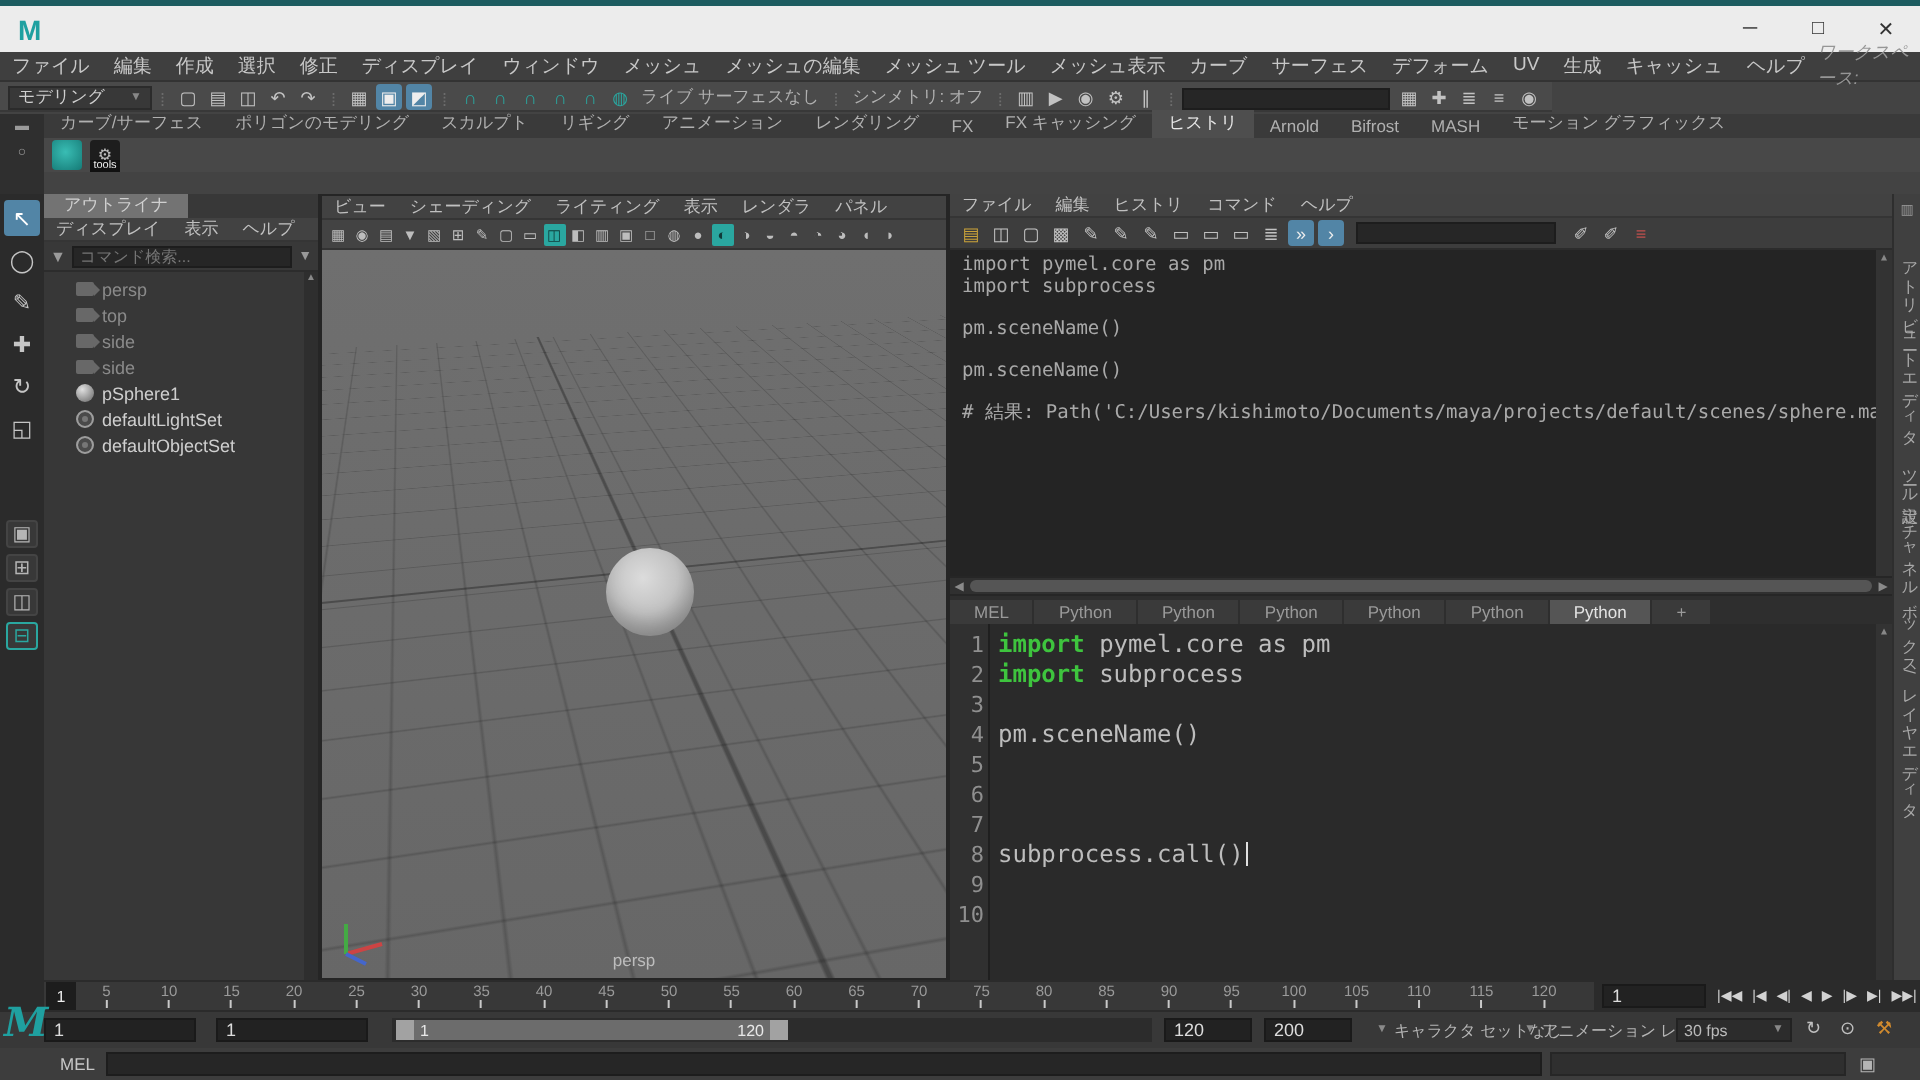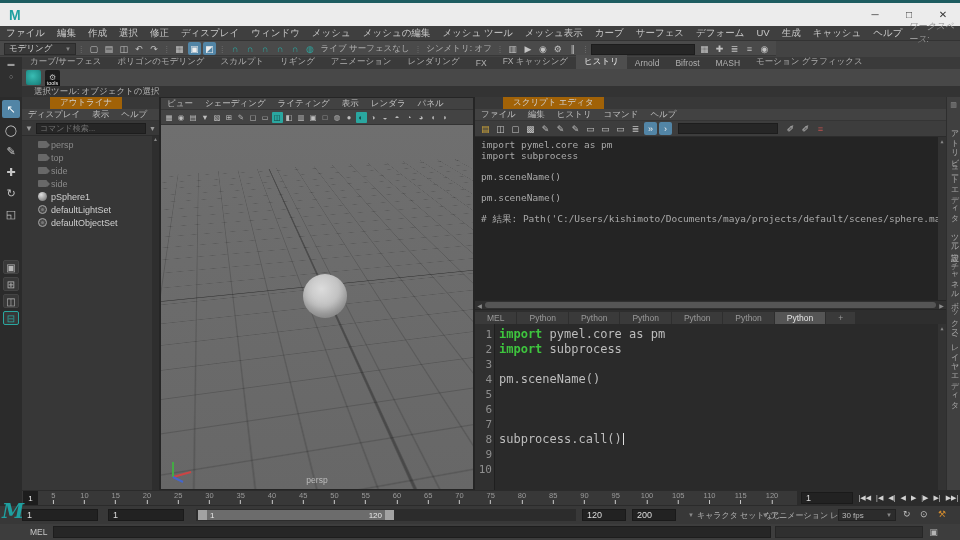--- a/index.html
+++ b/index.html
@@ -64,21 +64,21 @@
   .tool{width:18px;height:18px;margin:3px auto 2px;display:flex;align-items:center;justify-content:center;
         font-size:11px;color:#c5c5c5;border-radius:2px;}
   .tool.active{background:var(--selection-blue);color:#fff;}
   .layouts{position:absolute;left:0;top:160px;width:22px;}
   .layout-btn{width:16px;height:14px;margin:3px auto;display:flex;align-items:center;justify-content:center;
               font-size:10px;color:#b5b5b5;border:1px solid #444;background:#383838;border-radius:2px;}
   .layout-btn.active{border-color:var(--accent-teal);color:var(--accent-teal);}
 
   
   .panel-tabrow{height:12px;background:#383838;display:flex;}
-  .panel-tab{background:#a16207;color:#d0d0d0;font-size:8.5px;padding:0 10px;display:flex;align-items:center;margin-left:28px;}
+  .panel-tab{background:#737373;color:#d0d0d0;font-size:8.5px;padding:0 10px;display:flex;align-items:center;}
   .panel-menus{height:12px;background:#424242;display:flex;align-items:center;border-bottom:1px solid #353535;}
   .pm{font-size:8.5px;color:#c0c0c0;padding:13px 6px;white-space:nowrap;}
 
   
   .outliner{position:absolute;left:22px;top:97px;width:138px;height:393px;background:#373737;
             border-right:1px solid #252525;display:flex;flex-direction:column;}
   .ol-search{height:15px;background:#383838;display:flex;align-items:center;padding:0 3px;border-bottom:1px solid #2c2c2c;}
   .ol-filter{font-size:8px;color:#9a9a9a;margin-right:3px;}
   .ol-input{flex:1;height:11px;background:#262626;border:1px solid #1d1d1d;font-size:8px;color:#ccc;padding:0 3px;min-width:0;}
   .ol-caret{color:#999;font-size:7px;margin-left:3px;}
@@ -312,23 +312,20 @@
       <span class="shelf-tab">MASH</span>
       <span class="shelf-tab">モーション グラフィックス</span>
     </div>
   <div class="shelf-body">
     <span class="shelf-item s0"></span>
     <span class="shelf-item s1">⚙
       <span class="lbl">tools</span>
     </span>
   </div>
 
-  <div class="helpline">
-    <span>選択ツール: オブジェクトの選択</span>
-  </div>
 
   <div class="toolbox">
     <div>
 
     <div class="tool active">↖</div>
         <div class="tool">◯</div>
         <div class="tool">✎</div>
         <div class="tool">✚</div>
         <div class="tool">↻</div>
         <div class="tool">◱</div>
@@ -439,23 +436,20 @@
       <svg class="axis-gizmo" width="28" height="24">
         <line x1="6" y1="18" x2="24" y2="13" stroke="#cc4444" stroke-width="2"></line>
         <line x1="6" y1="18" x2="6" y2="3" stroke="#44aa44" stroke-width="2"></line>
         <line x1="6" y1="18" x2="16" y2="23" stroke="#4466cc" stroke-width="2"></line>
       </svg>
       <div class="persp-label">persp</div>
     </div>
   </div>
 
   <div class="script-editor">
-    <div class="panel-tabrow">
-      <span class="panel-tab">スクリプト エディタ</span>
-    </div>
     <div class="panel-menus">
 
     <span class="pm">ファイル</span>
         <span class="pm">編集</span>
         <span class="pm">ヒストリ</span>
         <span class="pm">コマンド</span>
         <span class="pm">ヘルプ</span>
       </div>
     <div class="se-toolbar">
       <span style="display:flex">

